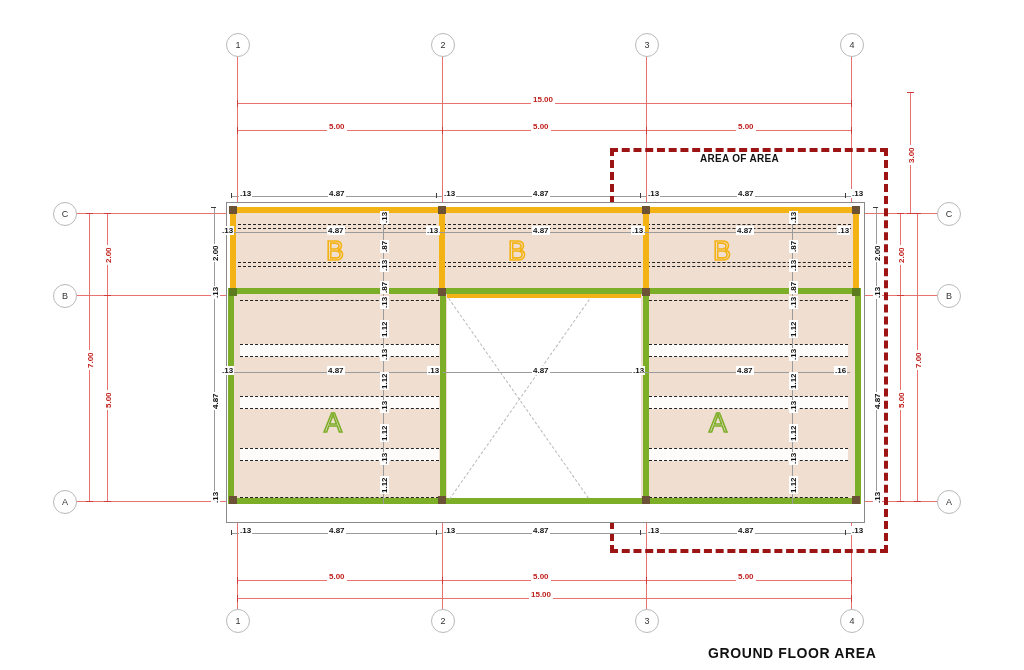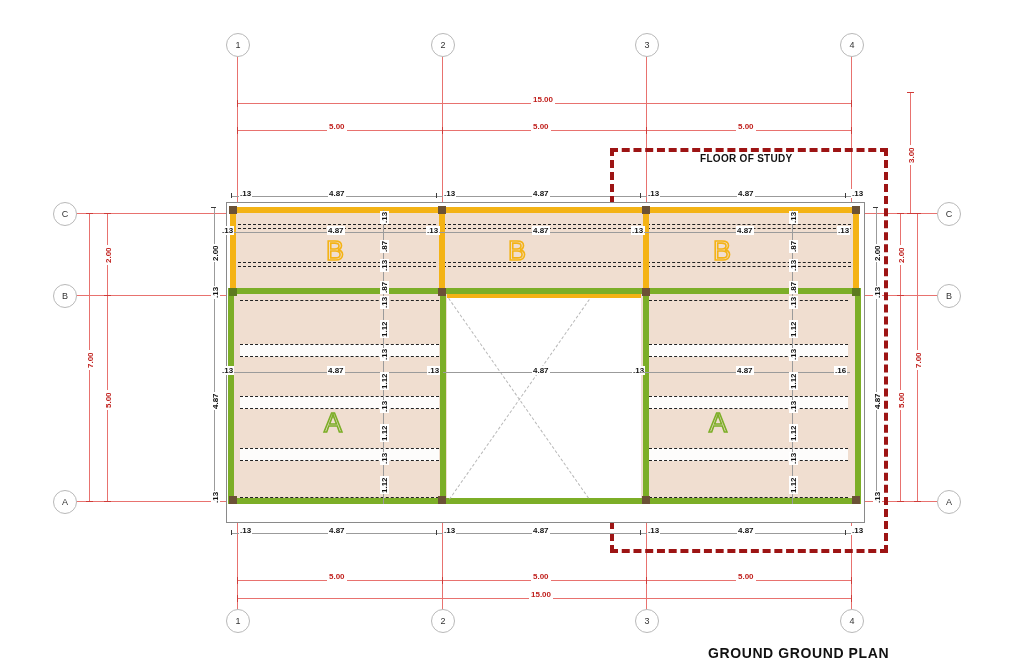--- a/index.html
+++ b/index.html
@@ -160,21 +160,21 @@
   <div class="btick btick-v" style="left:857px;top:193px;"></div>
   <div class="btxt" style="left:239px;top:189px;">.13</div>
   <div class="btxt" style="left:328px;top:189px;">4.87</div>
   <div class="btxt" style="left:443px;top:189px;">.13</div>
   <div class="btxt" style="left:532px;top:189px;">4.87</div>
   <div class="btxt" style="left:647px;top:189px;">.13</div>
   <div class="btxt" style="left:737px;top:189px;">4.87</div>
   <div class="btxt" style="left:851px;top:189px;">.13</div>
 
   <div id="area-of-study" style="left:610px;top:148px;width:278px;height:405px;"></div>
-  <div id="aos-label" style="left:697px;top:153px;">FLOOR OF STUDY</div>
+  <div id="aos-label" style="left:697px;top:153px;">AREA OF AREA</div>
 
   <div id="bldg-outline" style="left:226px;top:202px;width:637px;height:319px;"></div>
 
   <div class="beam-core" style="left:232px;top:210px;width:215px;height:85px;"></div>
   <div class="joistline" style="left:238px;top:224px;width:203px;"></div>
   <div class="joistline" style="left:238px;top:228px;width:203px;"></div>
   <div class="joistline" style="left:238px;top:262px;width:203px;"></div>
   <div class="joistline" style="left:238px;top:266px;width:203px;"></div>
   <div class="joistline" style="left:238px;top:288px;width:203px;"></div>
 
@@ -373,15 +373,15 @@
   <div class="rtick rtick-v" style="left:851px;top:577px;"></div>
   <div class="rtxt" style="left:327px;top:572px;">5.00</div>
   <div class="rtxt" style="left:531px;top:572px;">5.00</div>
   <div class="rtxt" style="left:736px;top:572px;">5.00</div>
 
   <div class="rdim rdim-h" style="left:237px;top:598px;width:614px;"></div>
   <div class="rtick rtick-v" style="left:237px;top:595px;"></div>
   <div class="rtick rtick-v" style="left:851px;top:595px;"></div>
   <div class="rtxt" style="left:529px;top:590px;">15.00</div>
 
-  <div id="plan-title" style="left:708px;top:645px;">GROUND GROUND PLAN</div>
+  <div id="plan-title" style="left:708px;top:645px;">GROUND FLOOR AREA</div>
 
 </div>
 
 </body></html>

